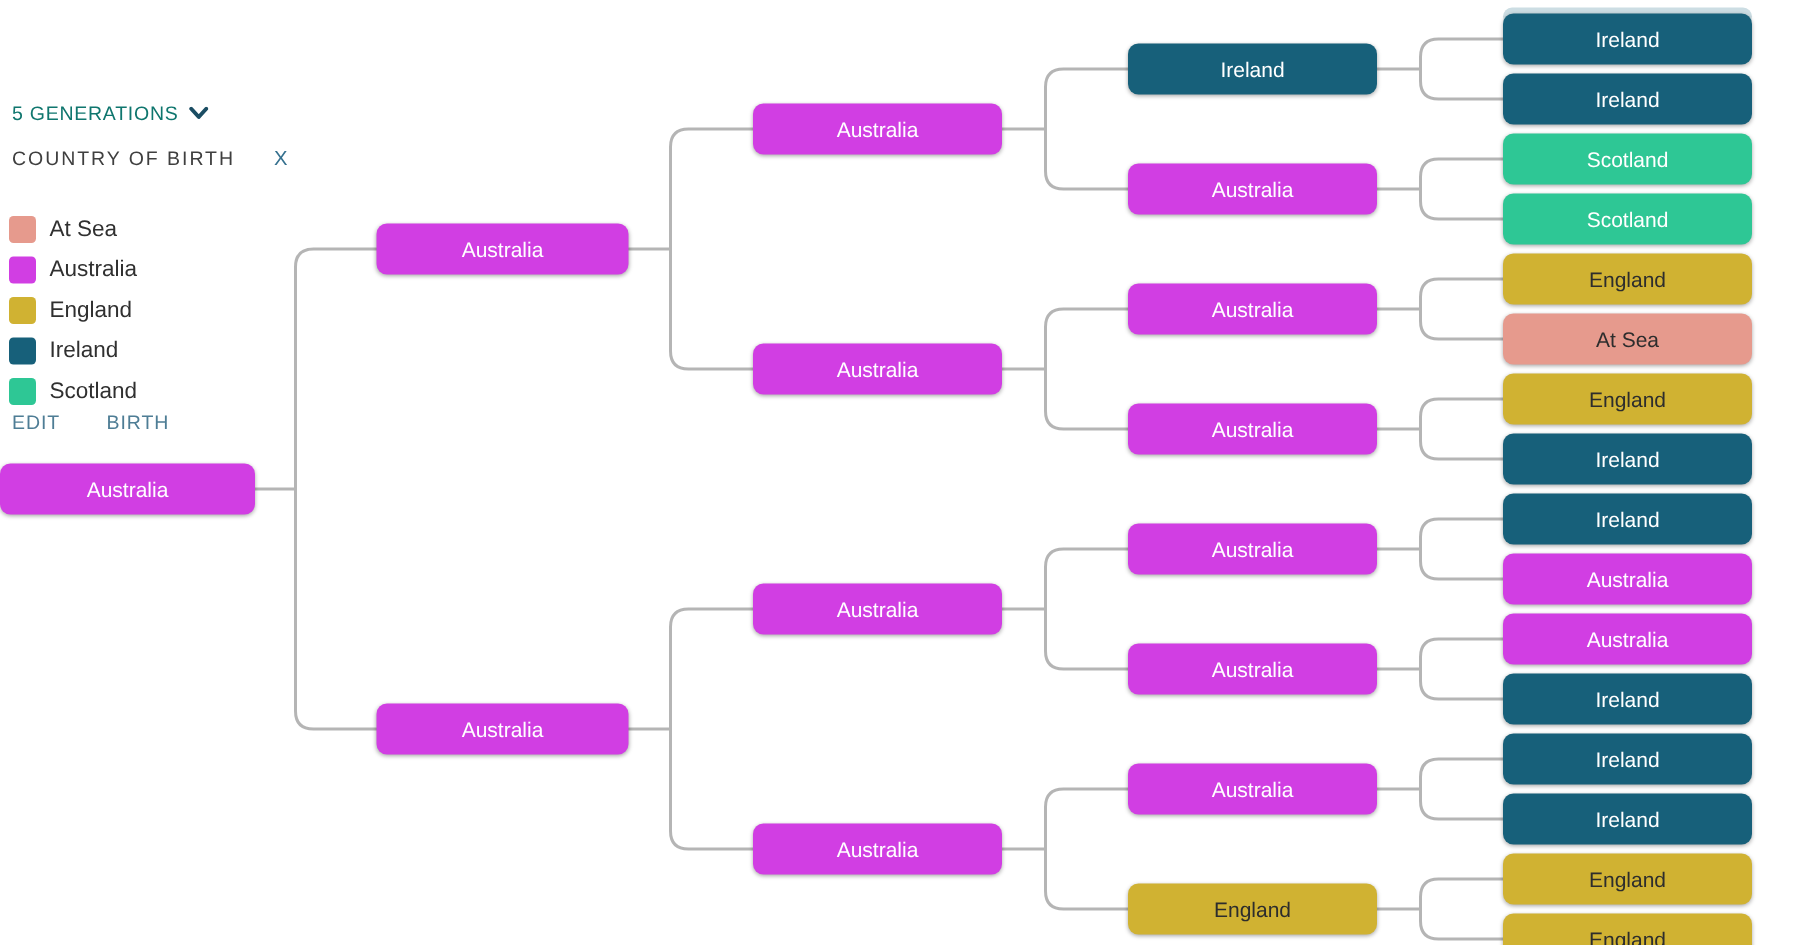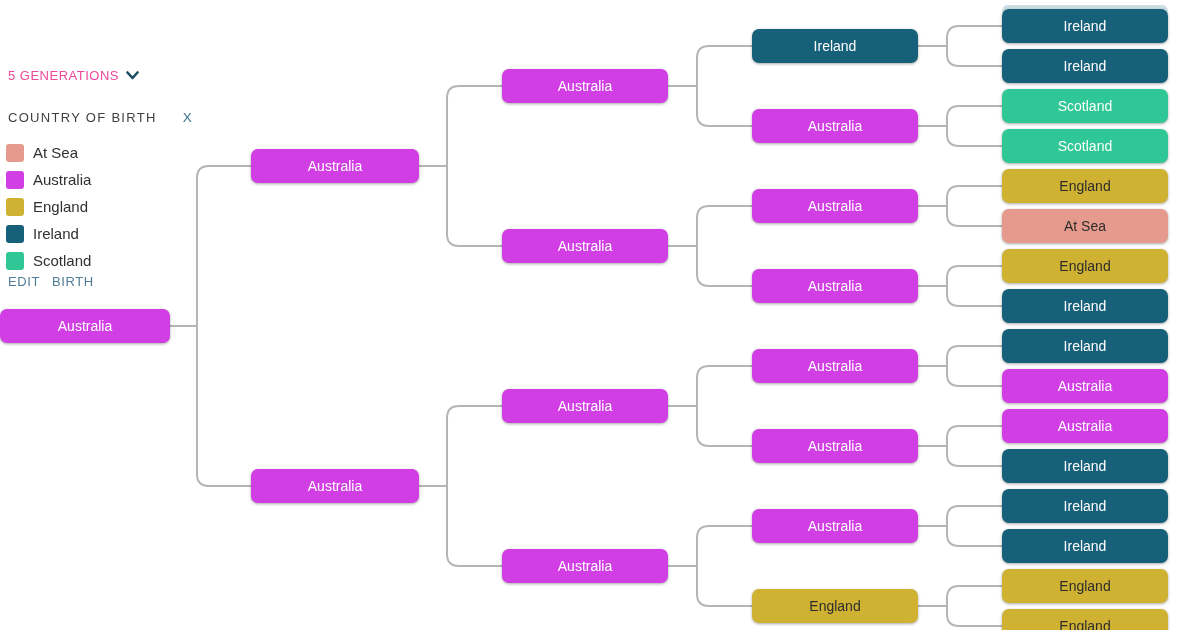--- a/index.html
+++ b/index.html
@@ -21,29 +21,29 @@
     position: absolute;
     left: 0; top: 0;
     width: 1200px; height: 630px;
     pointer-events: none;
   }
   
   .generations-ctl {
     position: absolute;
     left: 8px; top: 68px;
     display: flex; align-items: center; gap: 7px;
-    color: #ec4899;
+    color: #0f766e;
     font-size: 13px;
     letter-spacing: 0.5px;
     cursor: pointer;
     user-select: none;
   }
   .legend-header {
     position: absolute;
-    left: 8px; top: 110px;
+    left: 8px; top: 98px;
     display: flex; align-items: center;
     font-size: 13px;
     color: #3f3f3f;
     letter-spacing: 1.3px;
     justify-content: space-between;
   }
   .legend-close {
     margin-left: 26px;
     color: #36718f;
     letter-spacing: 0;
@@ -66,21 +66,21 @@
     flex: 0 0 18px;
   }
   .legend-label {
     margin-left: 9px;
     font-size: 15px;
     color: #303030;
   }
   .panel-links {
     position: absolute;
     left: 8px; top: 274px;
-    display: flex; gap: 12px;
+    display: flex; gap: 31px;
     font-size: 13px;
     letter-spacing: 0.6px;
     color: #4e7d95;
   }
   .panel-links span { cursor: pointer; }
   
   .node {
     position: absolute;
     height: 34px;
     line-height: 34px;

